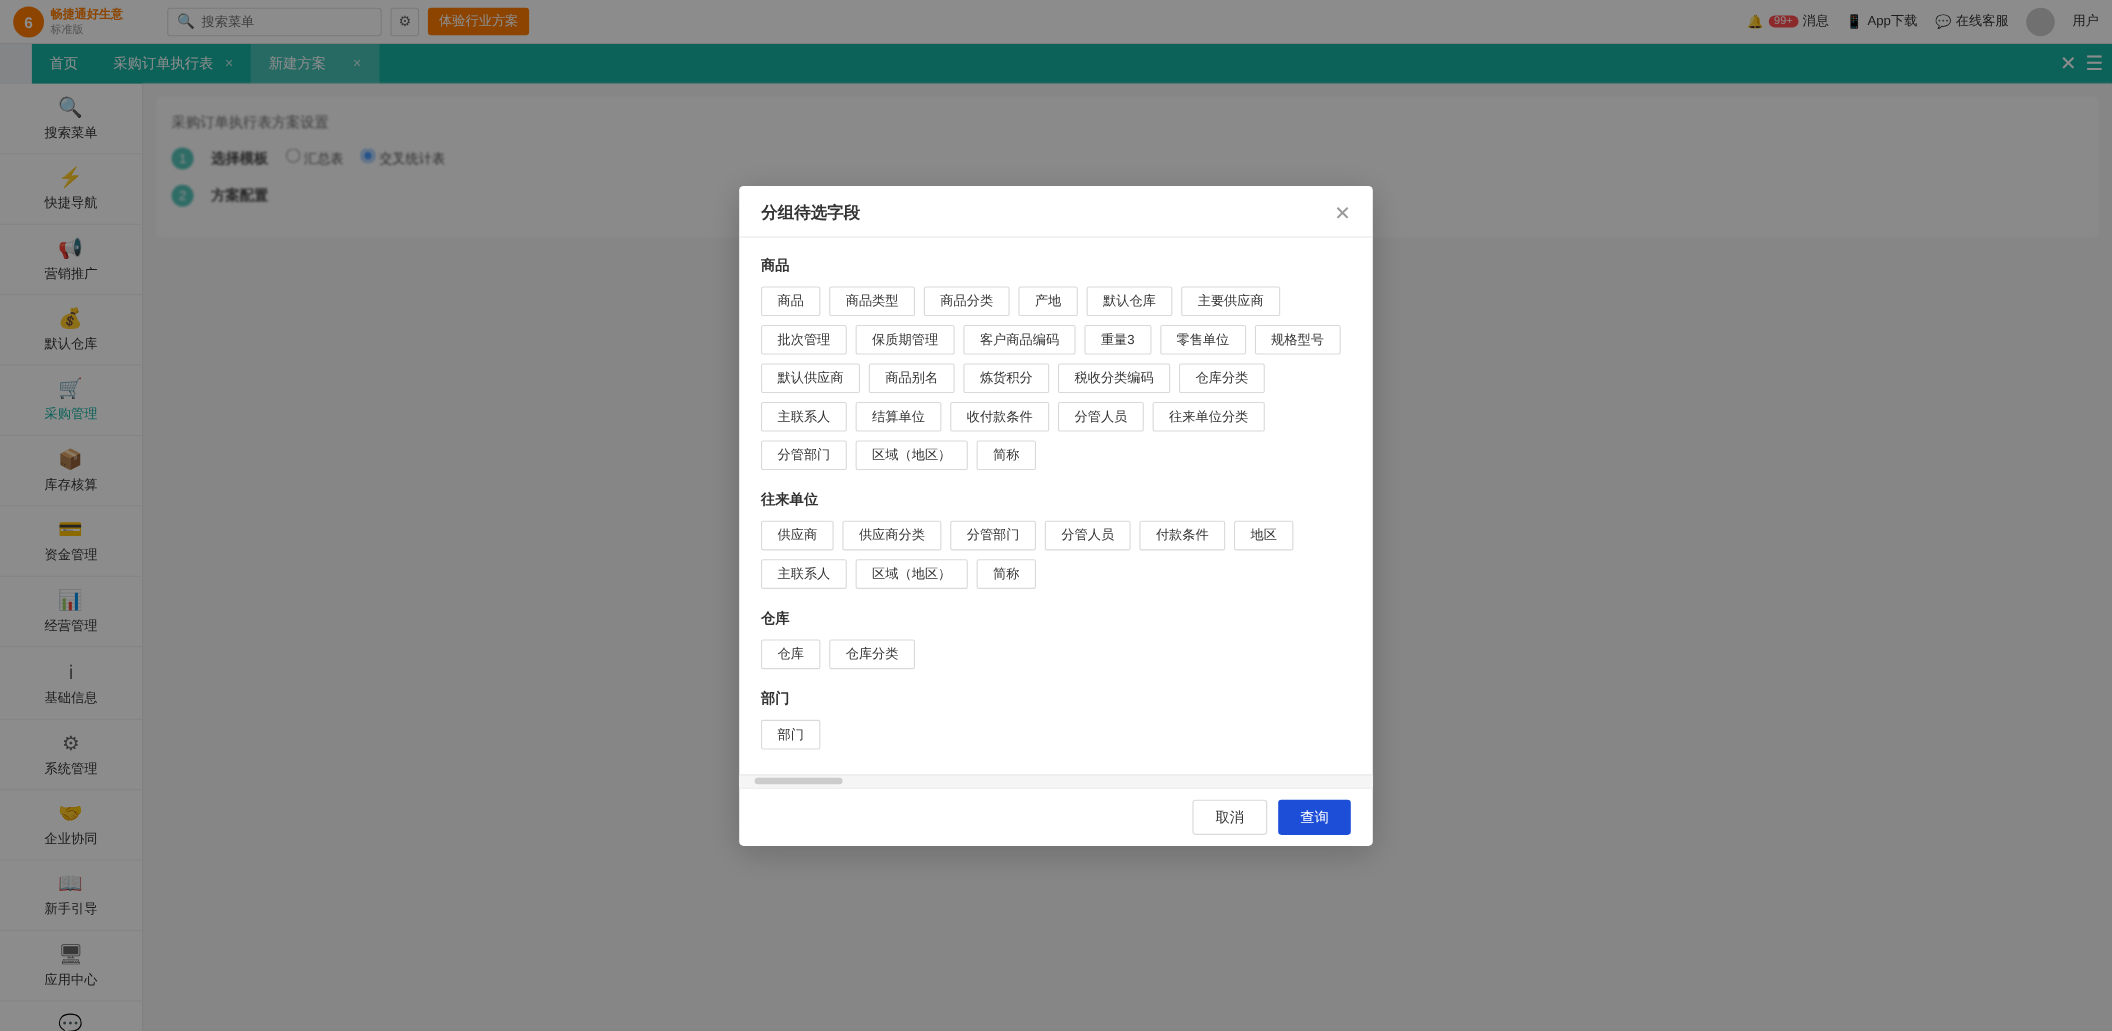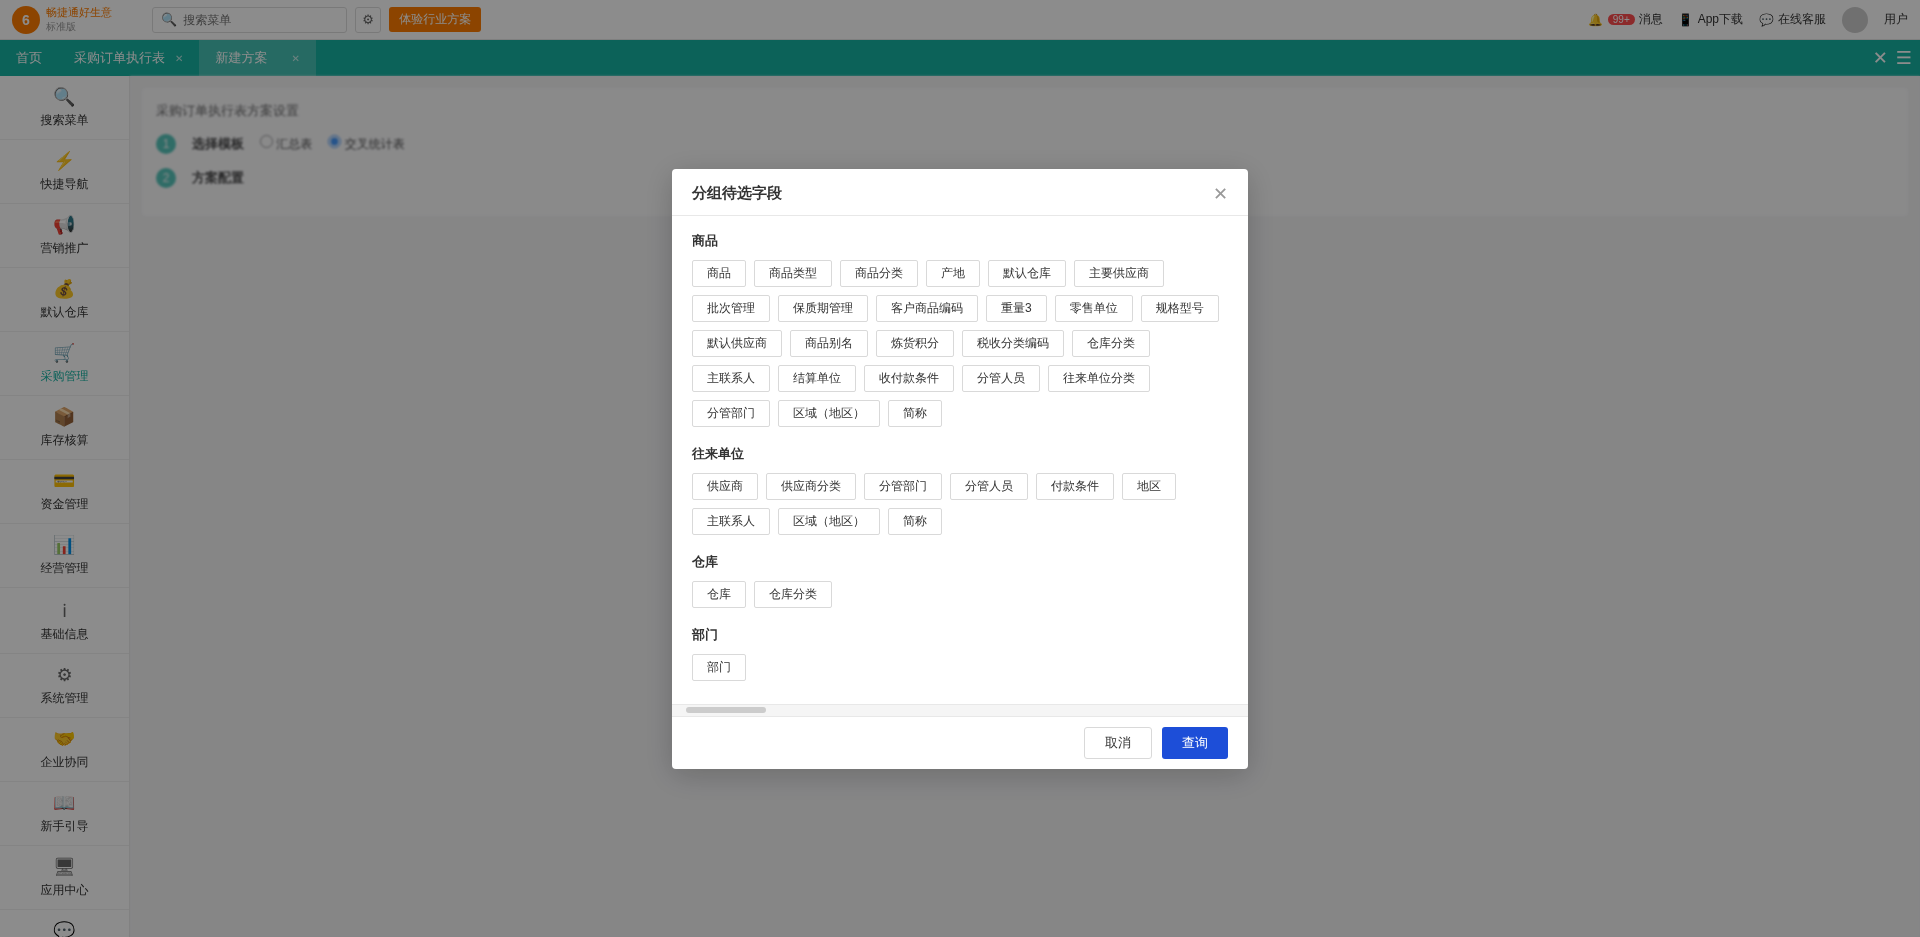--- a/index.html
+++ b/index.html
@@ -77,20 +77,21 @@
     }
     .avatar { width: 26px; height: 26px; border-radius: 50%; background: #ccc; }
 
     
     .nav-tabs {
       height: 36px;
       background: #17b3a3;
       display: flex;
       align-items: center;
       padding: 0 0;
+      margin-left: 29px;
     }
     .nav-tab {
       height: 36px;
       display: flex;
       align-items: center;
       padding: 0 16px;
       color: #fff;
       cursor: pointer;
       font-size: 13px;
       gap: 6px;
@@ -255,21 +256,21 @@
   </style>
 </head>
 <body>
 
 <div class="top-header">
   <div class="logo-area">
     <div class="logo-icon">
       <span>6</span>
     </div>
     <div>
-      <div style="color:#ff7d00;font-size:11px;font-weight:normal;">畅捷通好生意</div>
+      <div style="color:#ff7d00;font-size:11px;font-weight:bold;">畅捷通好生意</div>
       <div style="color:#999;font-size:10px;">标准版</div>
     </div>
   </div>
 
   <div class="search-bar">
     <span>🔍</span>
     <input type="text" placeholder="搜索菜单" style="">
   </div>
 
   <div class="gear-btn" style="margin-left:8px;">

